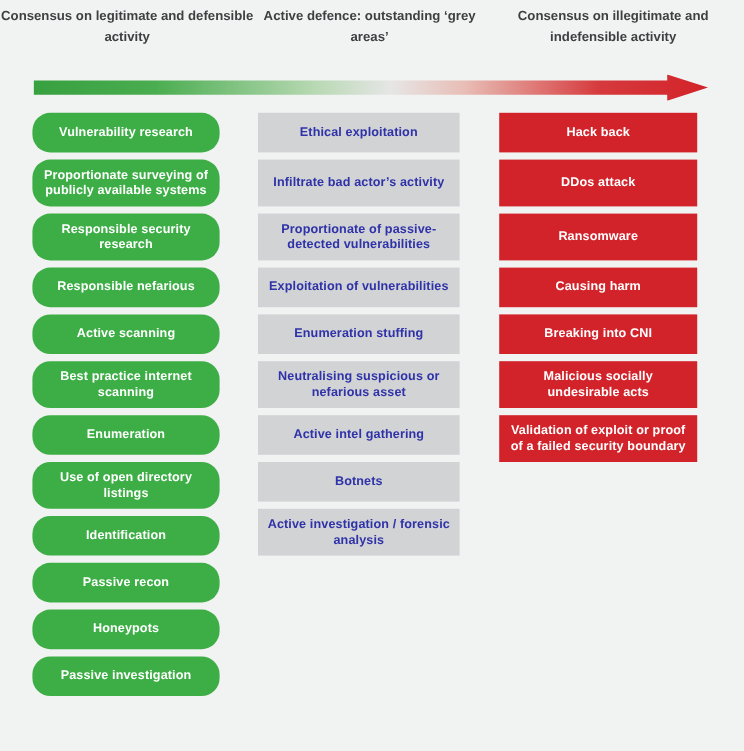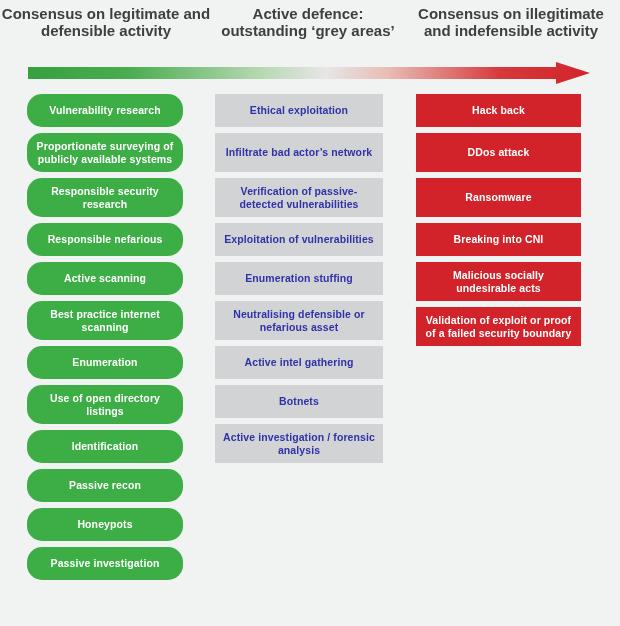--- a/index.html
+++ b/index.html
@@ -26,21 +26,21 @@
     top: 0;
     left: 0;
     width: 620px;
     height: 56px;
     display: flex;
   }
   .heading {
     flex: 0 0 auto;
     text-align: center;
     color: #3f3f41;
-    font-size: 15px;
+    font-size: 11px;
     font-weight: bold;
     line-height: 16.5px;
     padding-top: 6px;
     box-sizing: border-box;
   }
   .heading.left   { width: 212px; margin-left: 0px; }
   .heading.middle { width: 192px; }
   .heading.right  { width: 190px; margin-left: 12px; }
 
   
@@ -137,33 +137,34 @@
       <div class="box">Enumeration</div>
       <div class="box tall">Use of open directory listings</div>
       <div class="box">Identification</div>
       <div class="box">Passive recon</div>
       <div class="box">Honeypots</div>
       <div class="box">Passive investigation</div>
     </div>
 
     <div class="column grey">
       <div class="box">Ethical exploitation</div>
-      <div class="box tall">Infiltrate bad actor’s network</div>
-      <div class="box tall">Verification of passive-detected vulnerabilities</div>
+      <div class="box tall">Infiltrate bad actor’s activity</div>
+      <div class="box tall">Proportionate of passive-detected vulnerabilities</div>
       <div class="box">Exploitation of vulnerabilities</div>
       <div class="box">Enumeration stuffing</div>
-      <div class="box tall">Neutralising defensible or nefarious asset</div>
+      <div class="box tall">Neutralising suspicious or nefarious asset</div>
       <div class="box">Active intel gathering</div>
       <div class="box">Botnets</div>
       <div class="box tall">Active investigation / forensic analysis</div>
     </div>
 
     <div class="column red">
       <div class="box">Hack back</div>
       <div class="box tall">DDos attack</div>
       <div class="box tall">Ransomware</div>
+      <div class="box">Causing harm</div>
       <div class="box">Breaking into CNI</div>
       <div class="box tall">Malicious socially undesirable acts</div>
       <div class="box tall">Validation of exploit or proof of a failed security boundary</div>
     </div>
 
   </div>
 </div>
 
 </body></html>

